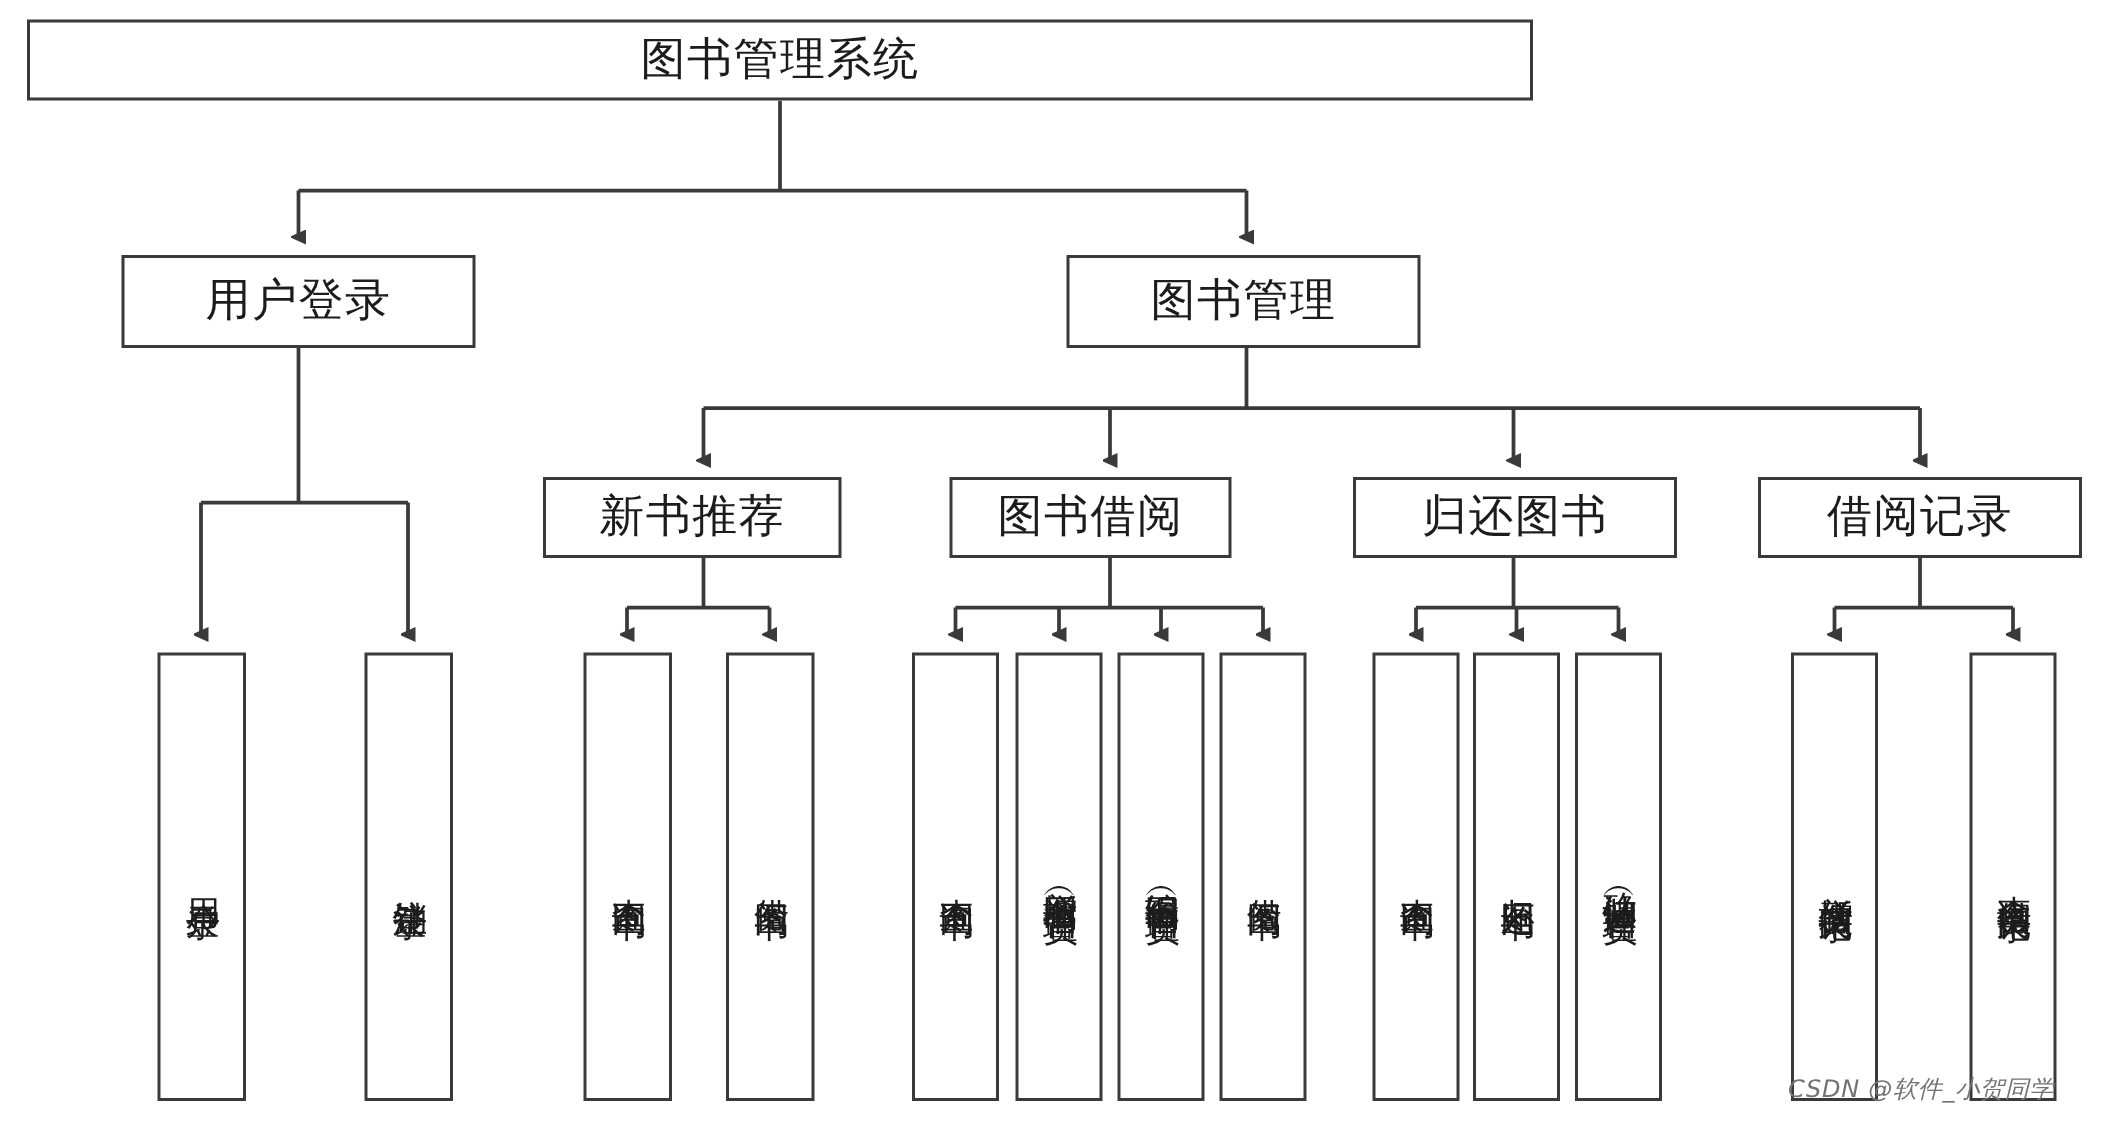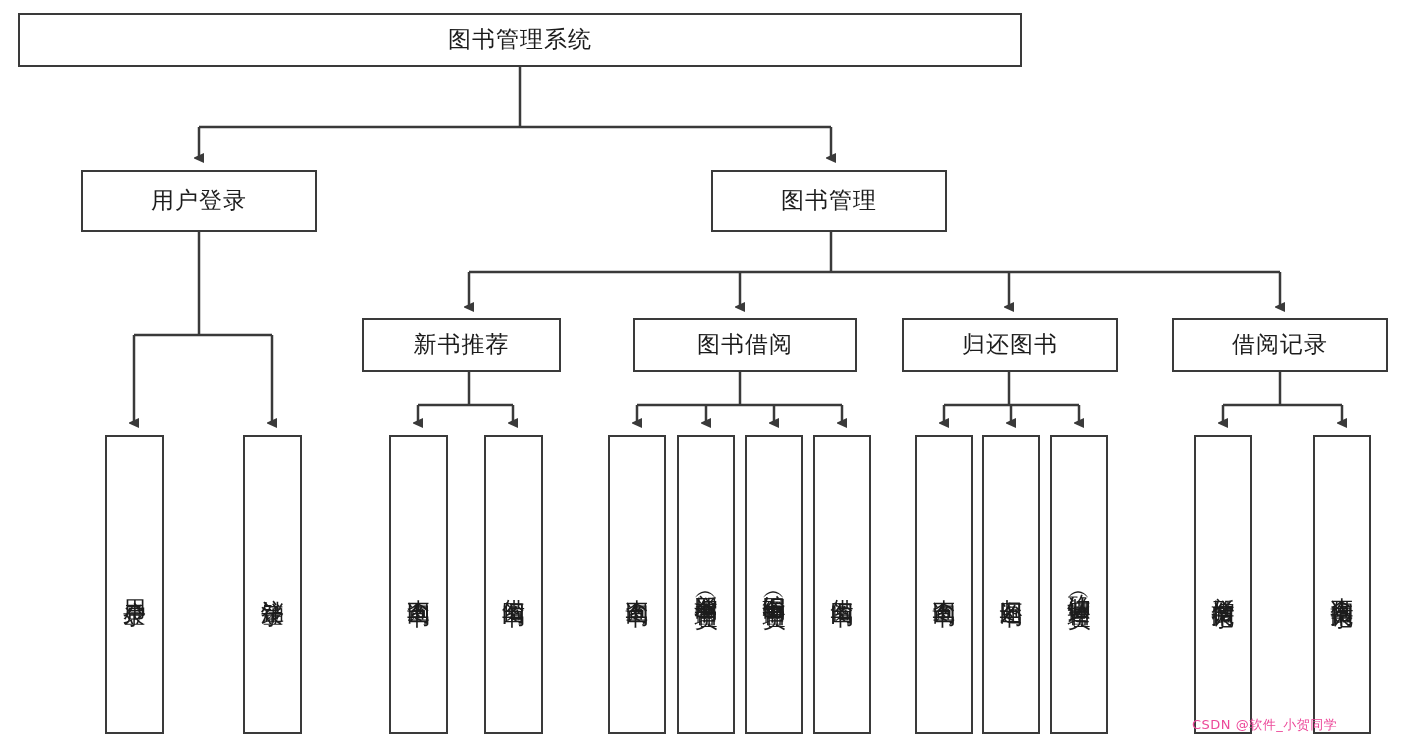--- a/index.html
+++ b/index.html
@@ -29,21 +29,21 @@
     position: absolute;
     box-sizing: border-box;
     border: 2.5px solid #3a3a3a;
     background: #ffffff;
     display: flex;
     align-items: center;
     justify-content: center;
     color: #1c1c1c;
   }
   .node.horiz {
-    font-size: 23px;
+    font-size: 30px;
     letter-spacing: 1px;
     line-height: 1.2;
     font-family: Liberation Serif, serif;
   }
   .node.vert {
     writing-mode: vertical-rl;
     text-orientation: upright;
     font-size: 23px;
     line-height: 1.25;
     letter-spacing: 2px;
@@ -53,25 +53,26 @@
     white-space: normal;
   }
   .node.vert .vtext {
     writing-mode: vertical-rl;
     text-orientation: upright;
     display: block;
     text-align: center;
   }
   .watermark {
     position: absolute;
-    font-size: 13px;
-    color: #ec4899;
+    font-size: 16px;
+    color: #737373;
     letter-spacing: 0.5px;
     white-space: nowrap;
     user-select: none;
+    font-style: italic;
   }
 </style>
 </head>
 <body>
 
 <div id="canvas">
 
   <svg class="wires" viewBox="0 0 1405 747">
     <defs>
       <marker id="arrow" markerWidth="10" markerHeight="10" refX="5" refY="5" orient="auto" markerUnits="userSpaceOnUse">
@@ -124,21 +125,21 @@
       <path d="M 1342 405 L 1342 423" marker-end="url(#arrow)"></path>
     </g>
   </svg>
 
   <div class="node horiz" style="left:18px; top:13px; width:1004px; height:54px;">图书管理系统</div>
 
   <div class="node horiz" style="left:81px; top:170px; width:236px; height:62px;">用户登录</div>
   <div class="node horiz" style="left:711px; top:170px; width:236px; height:62px;">图书管理</div>
 
   <div class="node horiz" style="left:362px; top:318px; width:199px; height:54px;">新书推荐</div>
-  <div class="node horiz" style="left:633px; top:318px; width:224px; height:54px;">图书借阅</div>
+  <div class="node horiz" style="left:633px; top:318px; width:188px; height:54px;">图书借阅</div>
   <div class="node horiz" style="left:902px; top:318px; width:216px; height:54px;">归还图书</div>
   <div class="node horiz" style="left:1172px; top:318px; width:216px; height:54px;">借阅记录</div>
 
   <div class="node vert" style="left:105px; top:435px; width:59px; height:299px;">
     <span class="vtext">用户登录</span>
   </div>
   <div class="node vert" style="left:243px; top:435px; width:59px; height:299px;">
     <span class="vtext">注销登录</span>
   </div>
 

